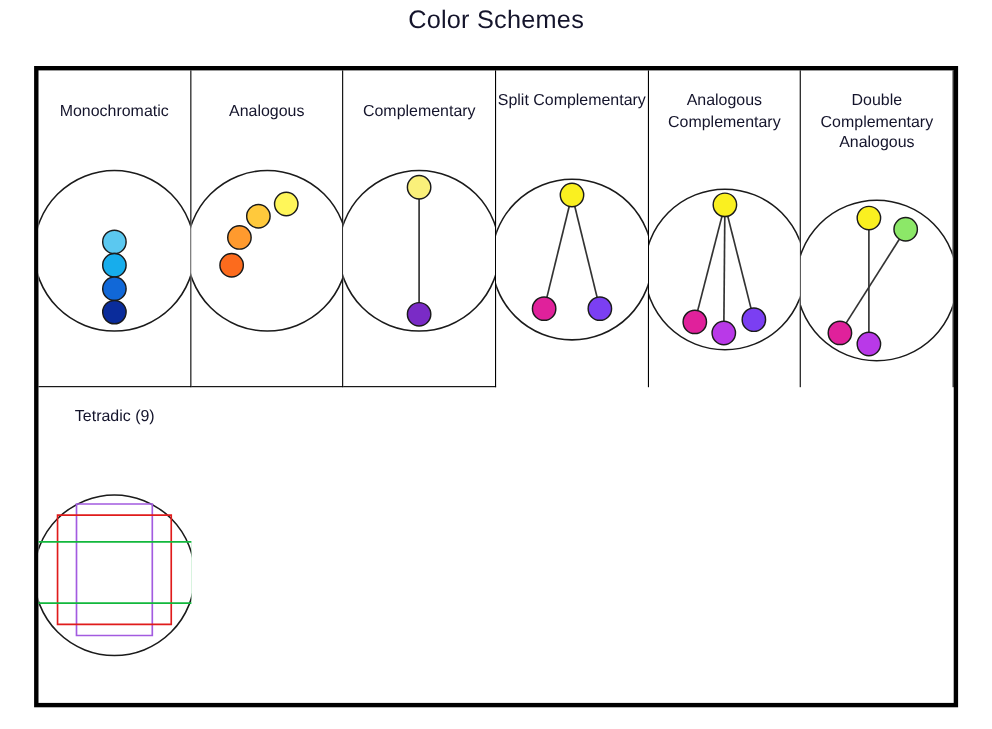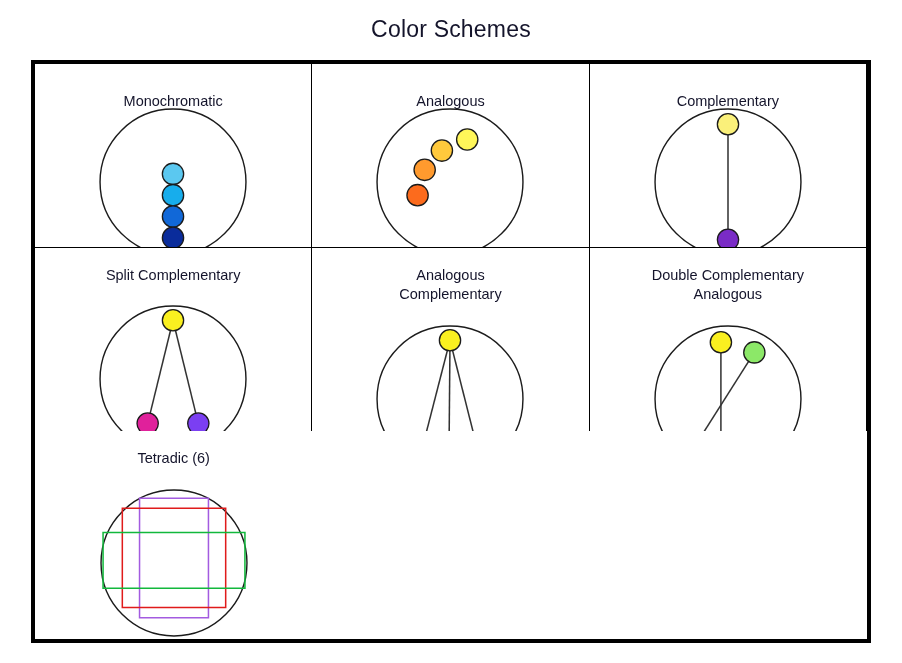--- a/index.html
+++ b/index.html
@@ -13,34 +13,34 @@
     font-family: "Liberation Sans", sans-serif;
     color: #1a1a2e;
     overflow: hidden;
   }
   #page-title {
     text-align: center;
     font-size: 23px;
     font-weight: 400;
     color: #14142b;
     margin: 0;
-    padding-top: 16px;
+    padding-top: 4px;
     letter-spacing: 0.2px;
   }
   #scheme-grid {
     position: absolute;
     left: 31px;
     top: 60px;
     width: 840px;
     height: 583px;
     border: 4px solid #000000;
     box-sizing: border-box;
     background: #ffffff;
     display: grid;
-    grid-template-columns: 1fr 1fr 1fr;
+    grid-template-columns: 1fr 1fr 1fr 1fr 1fr 1fr;
     grid-template-rows: 1fr 1fr;
   }
   .panel {
     position: relative;
     box-sizing: border-box;
     border-right: 1.5px solid #000000;
     border-bottom: 1.5px solid #000000;
     display: flex;
     flex-direction: column;
     align-items: center;
@@ -160,21 +160,21 @@
           <line x1="68" y1="19" x2="68" y2="132" class="link-line"></line>
           <line x1="101" y1="29" x2="42" y2="122" class="link-line"></line>
           <circle cx="68" cy="19" r="10.5" class="swatch" fill="#FAF020"></circle>
           <circle cx="101" cy="29" r="10.5" class="swatch" fill="#8CE868"></circle>
           <circle cx="42" cy="122" r="10.5" class="swatch" fill="#E0219B"></circle>
           <circle cx="68" cy="132" r="10.5" class="swatch" fill="#B939E8"></circle>
         </svg>
       </div>
     </div>
     <div class="panel last-col last-row row2">
-      <div class="panel-title">Tetradic (6)</div>
+      <div class="panel-title">Tetradic (9)</div>
       <div class="wheel-wrap">
         <svg width="152" height="152" viewBox="0 0 150 150">
           <circle cx="75" cy="75" r="72" class="wheel-circle"></circle>
           <polygon points="41,11 109,11 109,129 41,129" class="poly" stroke="#A35BE0"></polygon>
           <polygon points="24,21 126,21 126,119 24,119" class="poly" stroke="#E01B1B"></polygon>
           <polygon points="5,45 145,45 145,100 5,100" class="poly" stroke="#12B83C"></polygon>
         </svg>
       </div>
     </div>
   </div>

